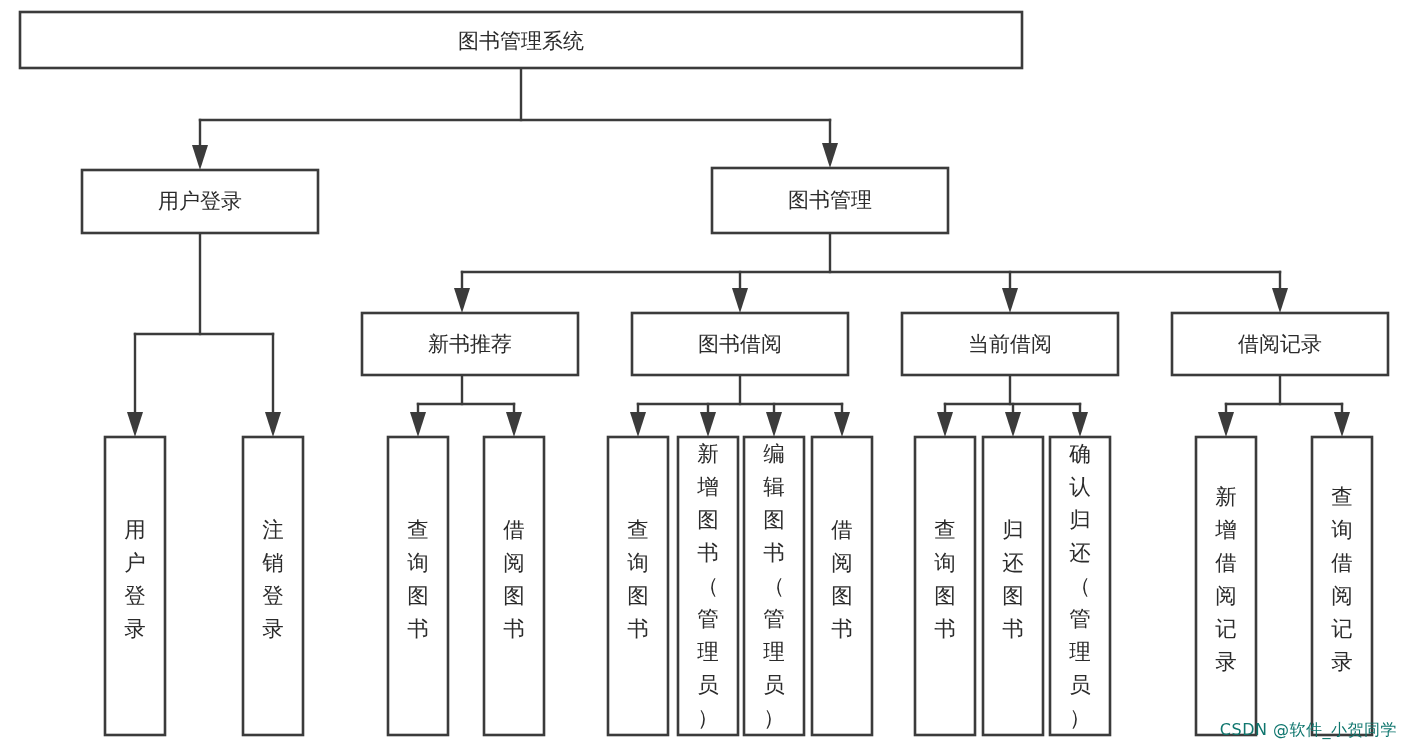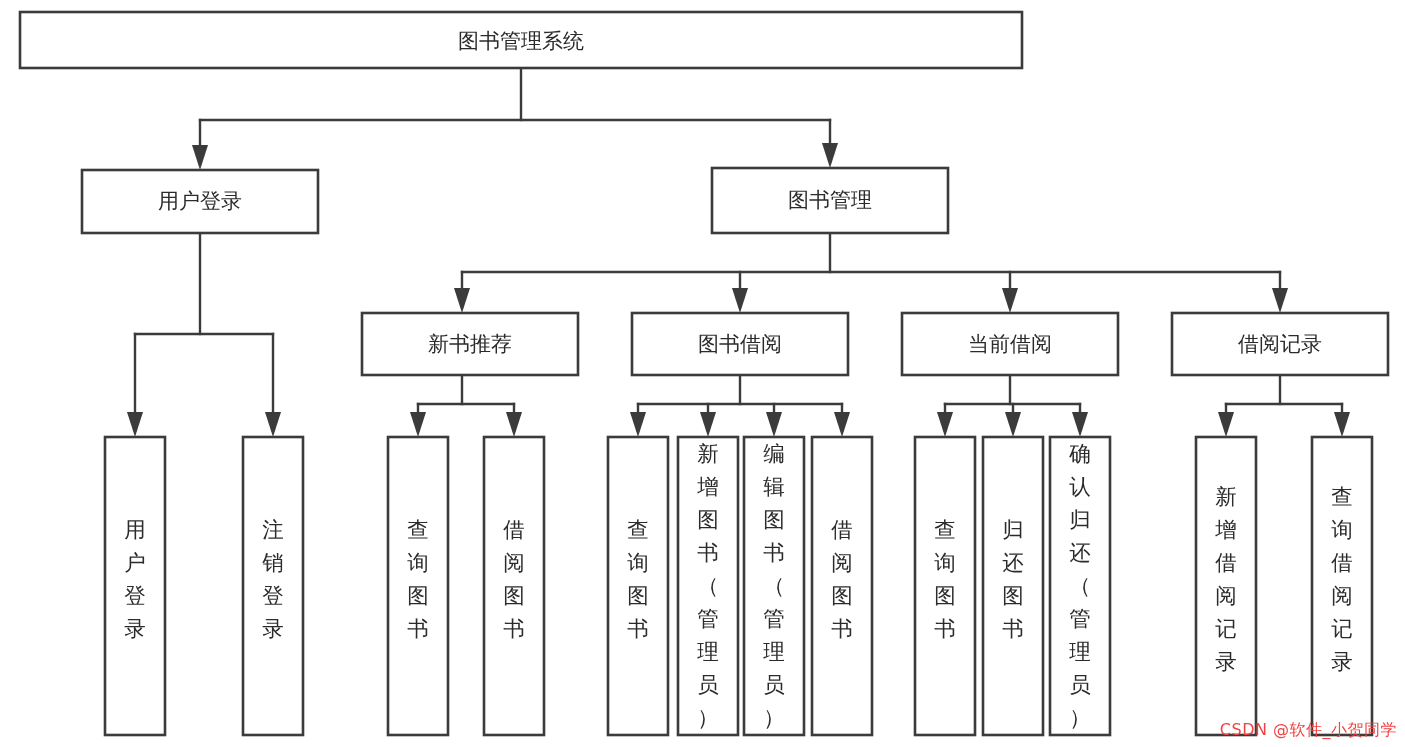--- a/index.html
+++ b/index.html
@@ -52,21 +52,21 @@
   .node-label-vertical {
     fill: #2b2b2b;
     font-family: "DejaVu Sans", "Liberation Sans", sans-serif;
     font-size: 21.5px;
     text-anchor: middle;
   }
   .watermark {
     position: absolute;
     right: 8px;
     bottom: 6px;
-    color: #ef4444;
+    color: #0f766e;
     font-size: 16px;
     font-family: "DejaVu Sans", "Liberation Sans", sans-serif;
     letter-spacing: 0.5px;
     white-space: nowrap;
     pointer-events: none;
   }
 </style>
 </head>
 <body>
 

